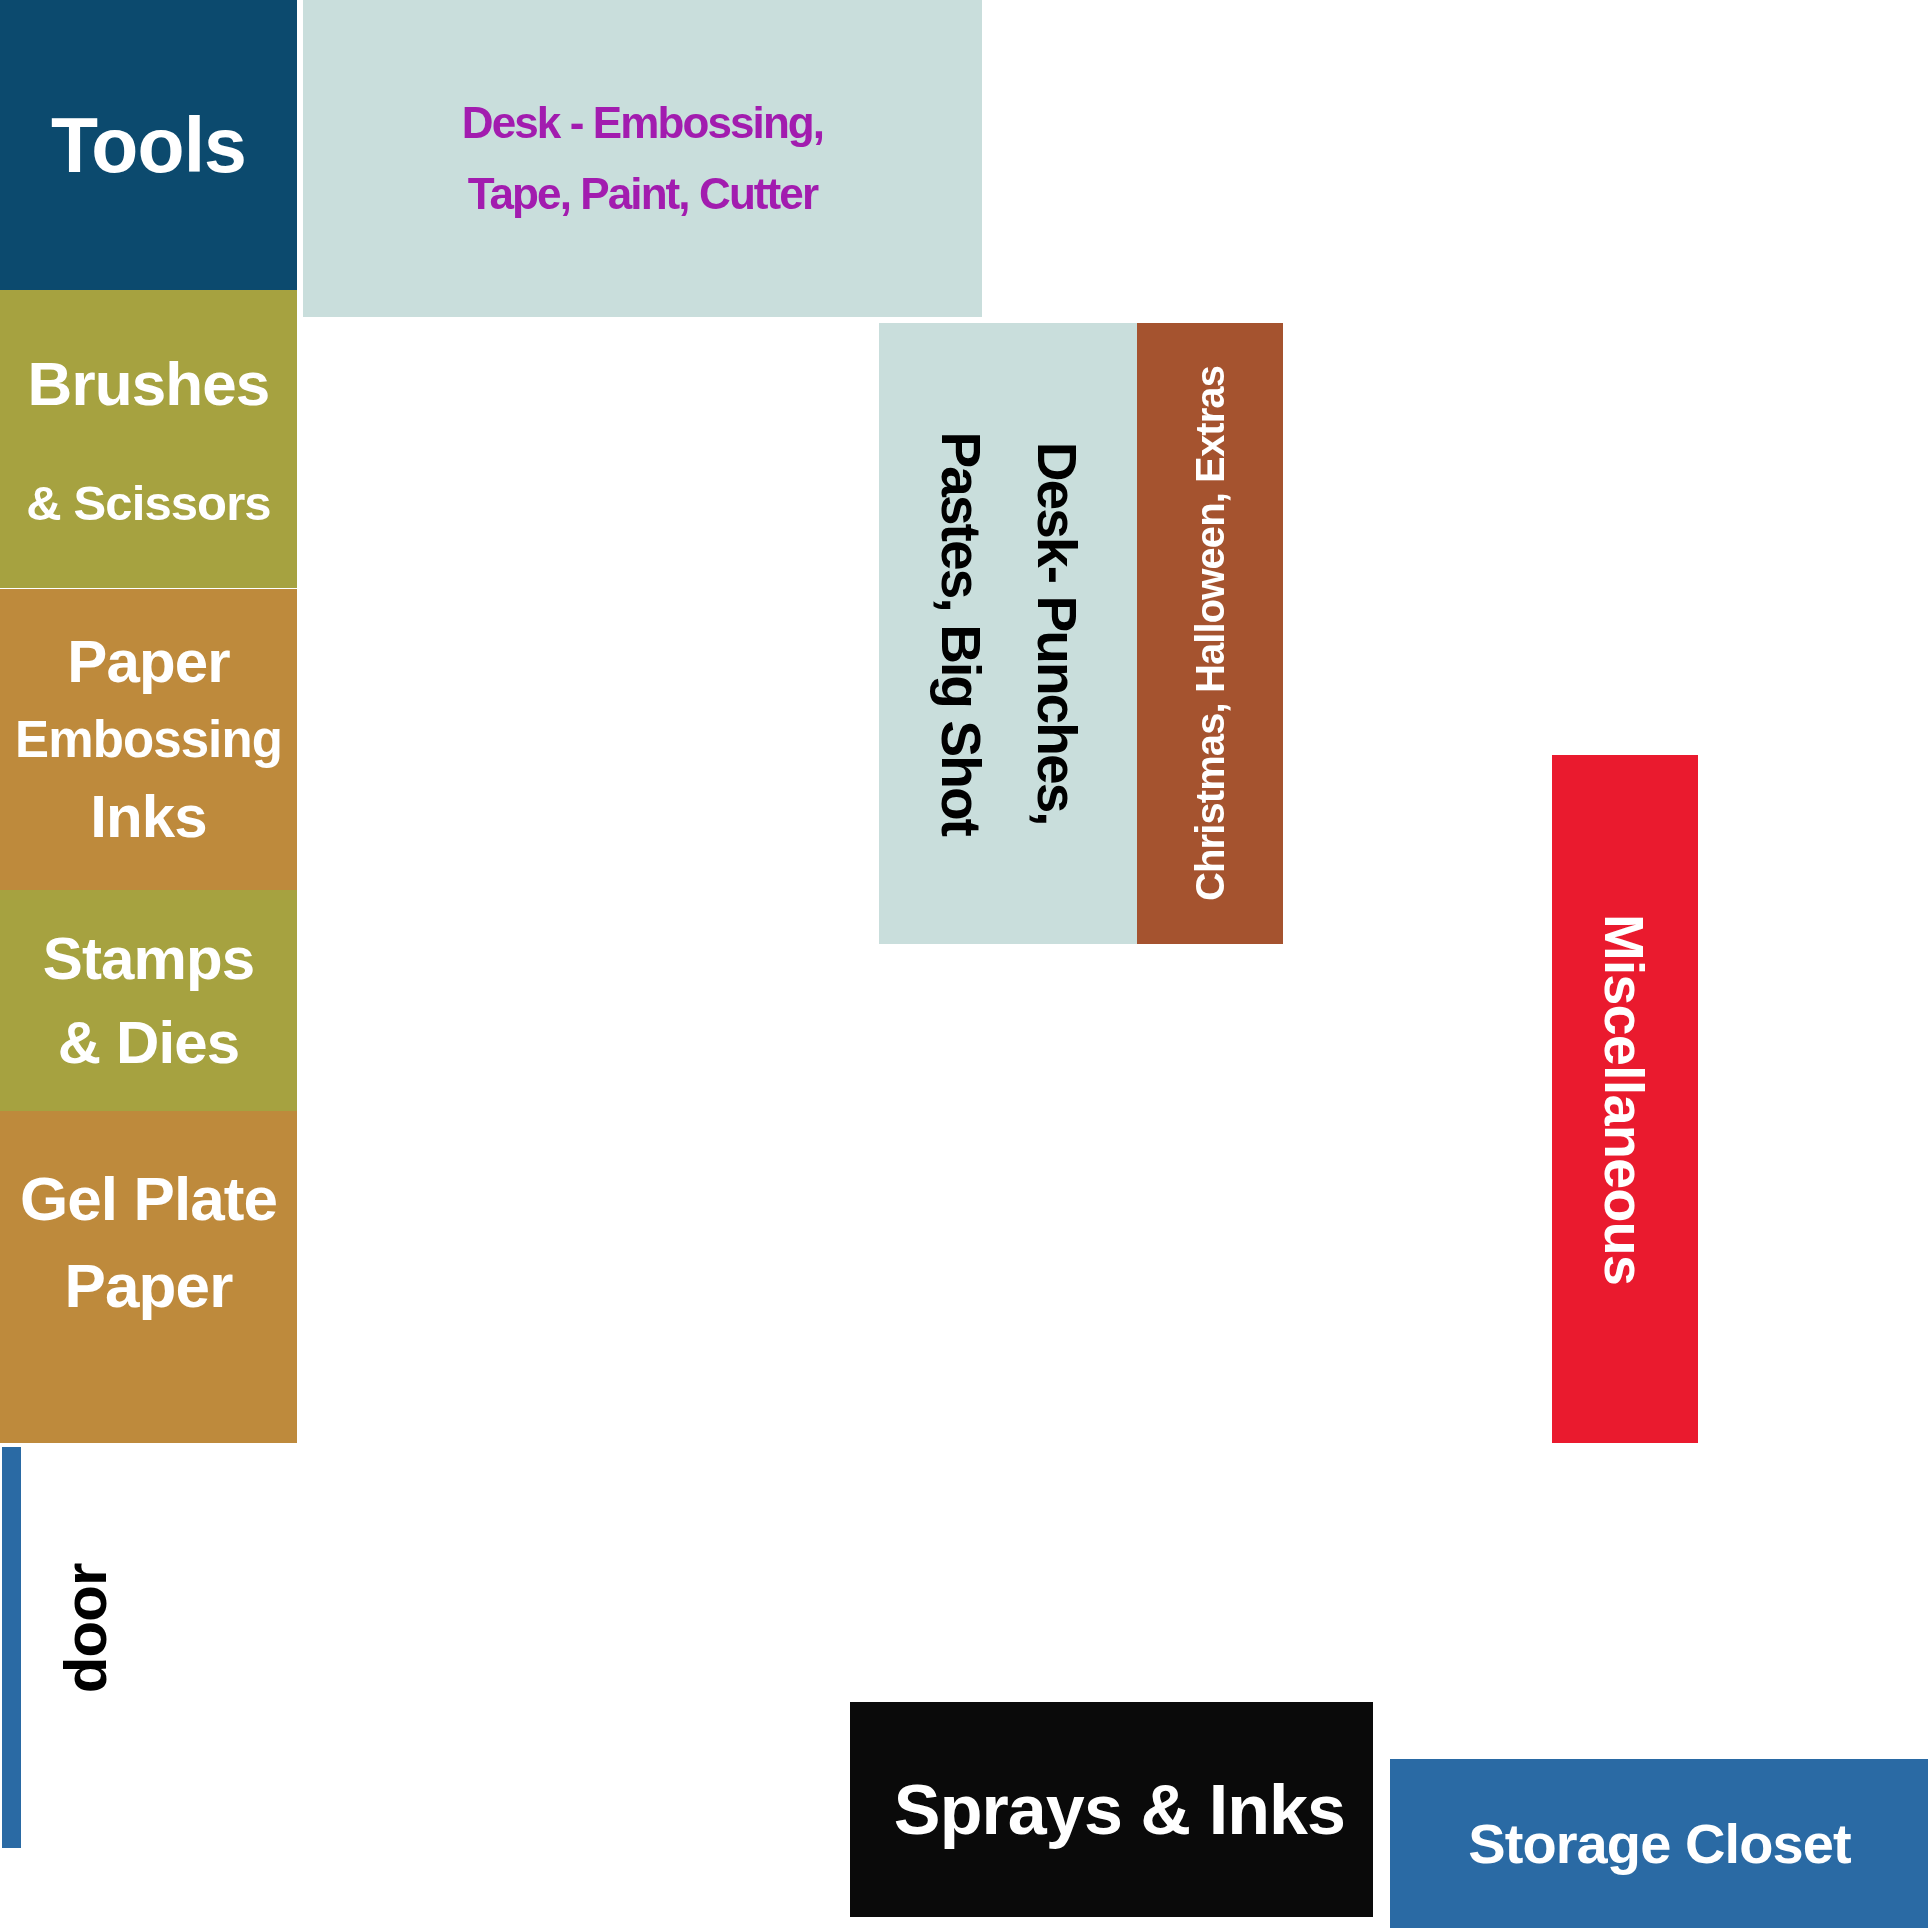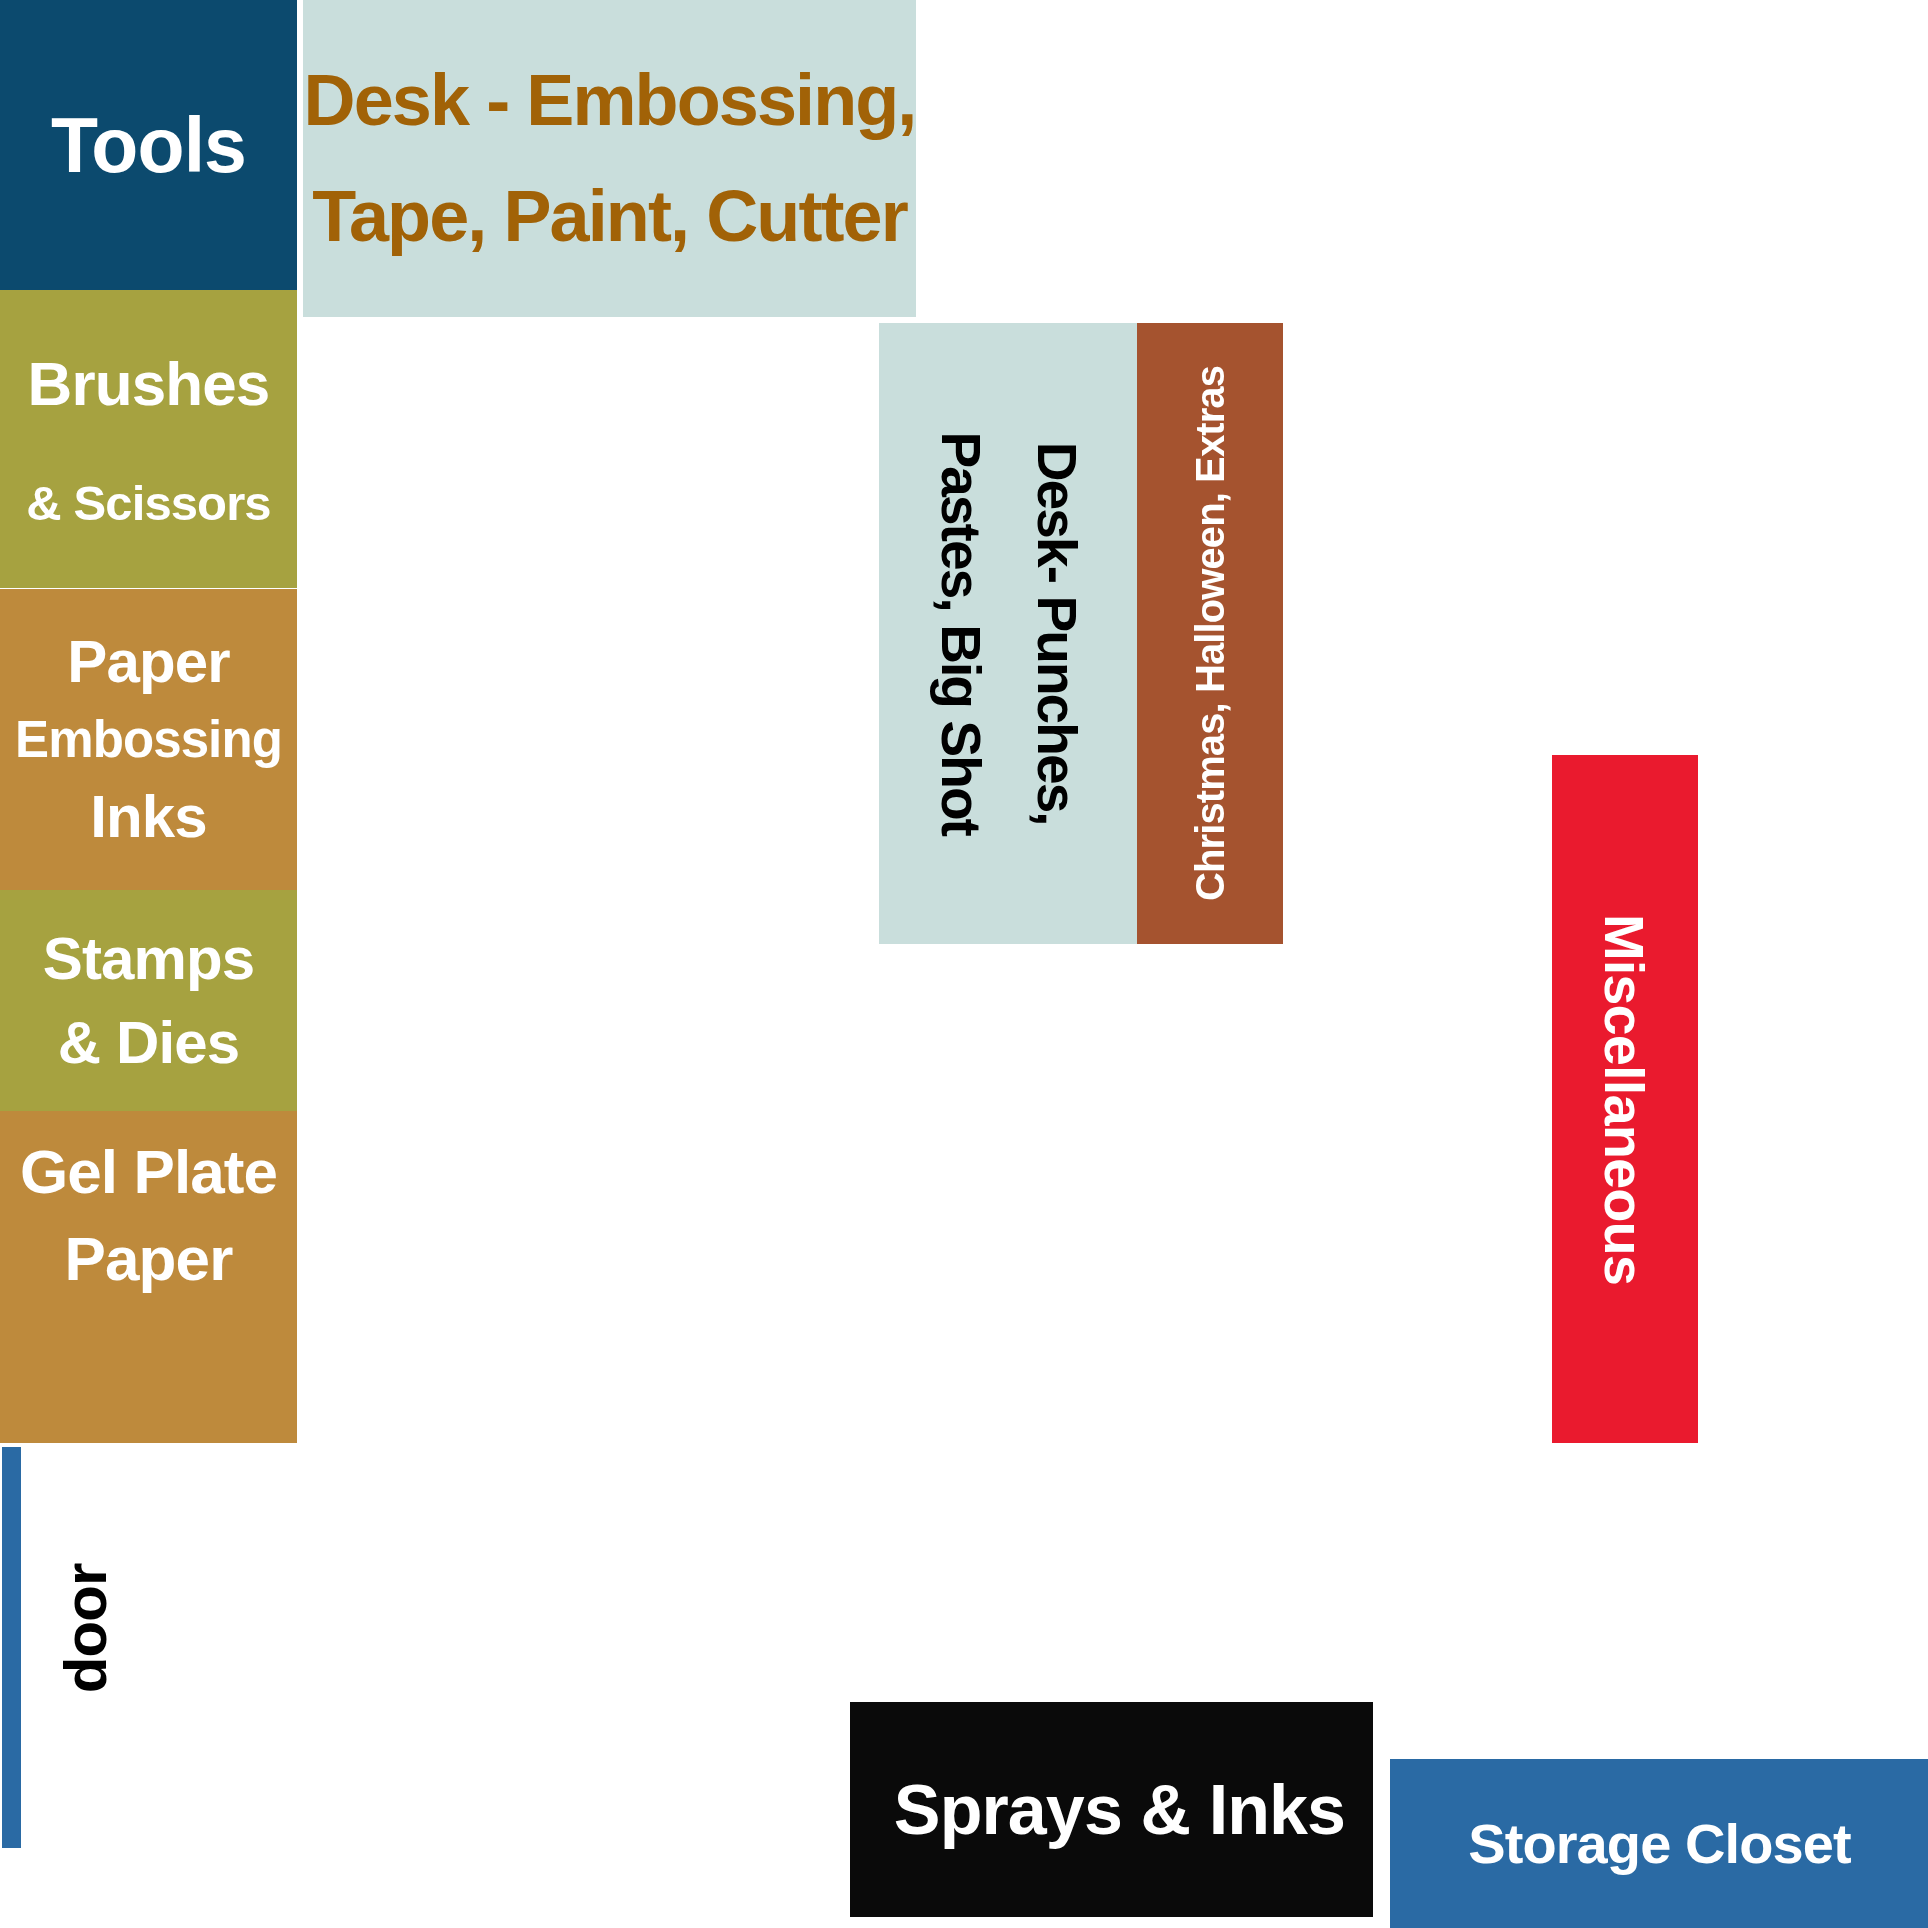--- a/index.html
+++ b/index.html
@@ -28,30 +28,30 @@
   .brushes     {left:0;top:290px;width:297px;height:298px;color:#fff;}
   .brushes .l1 {font-size:62px;line-height:1.35;}
   .brushes .l2 {font-size:49px;line-height:1.35;}
   .paper       {left:0;top:589px;width:297px;height:301px;color:#fff;}
   .paper .l1   {font-size:60px;line-height:1.4;}
   .paper .l2   {font-size:51px;line-height:1.4;}
   .paper .l3   {font-size:60px;line-height:1.4;}
   .stamps      {left:0;top:890px;width:297px;height:221px;color:#fff;text-align:right;}
   .stamps .l1,
   .stamps .l2  {font-size:60px;line-height:1.4;}
-  .gel         {left:0;top:1111px;width:297px;height:332px;color:#fff;justify-content:flex-start;padding-top:18px;}
+  .gel         {left:0;top:1111px;width:297px;height:332px;color:#fff;justify-content:flex-start;padding-top:45px;}
   .gel .l1,
   .gel .l2     {font-size:62px;line-height:1.4;}
 
   
   .door-strip  {left:1.9px;top:1447px;width:19px;height:401px;}
   .door-label  {left:24.5px;top:1527px;width:122px;height:202px;color:#000;font-size:60px;background:transparent;}
 
   
-  .desk-top    {left:303px;top:0;width:613px;height:317px;color:#a16207;font-size:72px;line-height:1.6;letter-spacing:-1.9px;}
+  .desk-top    {left:303px;top:0;width:679px;height:317px;color:#a21caf;font-size:44px;line-height:1.6;letter-spacing:-1.9px;}
   .desk-mid    {left:879px;top:323px;width:259px;height:621px;color:#000;}
   .desk-mid .rot-cw{font-size:55px;line-height:1.75;letter-spacing:-1.9px;text-align:center;}
 
   
   .seasonal    {left:1137px;top:323px;width:146px;height:621px;color:#fff;}
   .seasonal .rot-ccw{font-size:40px;}
 
   
   .journals    {left:1552px;top:0;width:374px;height:579px;color:#fff;justify-content:flex-start;padding-top:111px;font-size:43px;line-height:56px;}
   .misc        {left:1552px;top:755px;width:146px;height:688px;color:#fff;}

